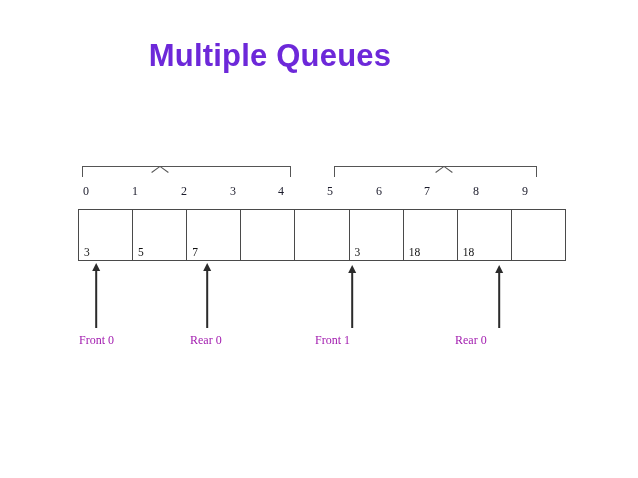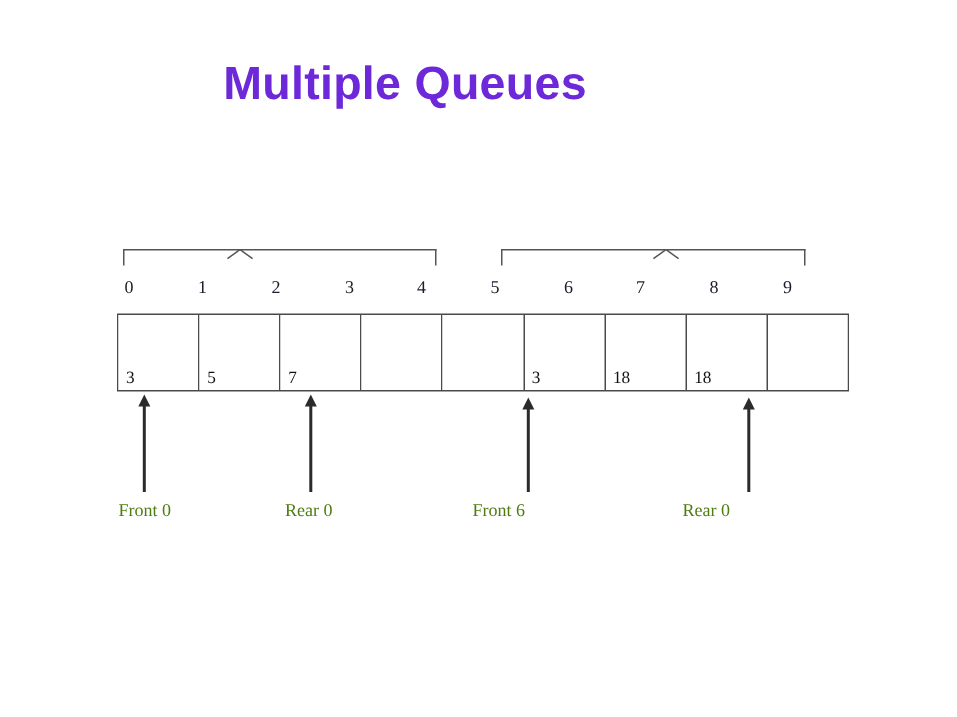--- a/index.html
+++ b/index.html
@@ -143,21 +143,21 @@
     height: 0;
     transform: translateX(-50%);
     border-left: 4.5px solid transparent;
     border-right: 4.5px solid transparent;
     border-bottom: 8px solid #2b2b2b;
   }
   .pointer-label {
     position: absolute;
     font-family: "Liberation Serif", serif;
     font-size: 12px;
-    color: #4d7c0f;
+    color: #a21caf;
     white-space: nowrap;
   }
 </style>
 </head>
 <body>
 
 <div id="screen">
 
   <div id="title">Multiple Queues</div>
 
@@ -224,20 +224,20 @@
         <div class="head"></div>
       </div>
       <div class="pointer-label" style="left: 79px; top: 333px;">Front 0</div>
       <div class="pointer-arrow" style="left: 207px; top: 270px; height: 58px;">
         <div class="head"></div>
       </div>
       <div class="pointer-label" style="left: 190px; top: 333px;">Rear 0</div>
       <div class="pointer-arrow" style="left: 352px; top: 272px; height: 56px;">
         <div class="head"></div>
       </div>
-      <div class="pointer-label" style="left: 315px; top: 333px;">Front 6</div>
+      <div class="pointer-label" style="left: 315px; top: 333px;">Front 1</div>
       <div class="pointer-arrow" style="left: 499px; top: 272px; height: 56px;">
         <div class="head"></div>
       </div>
       <div class="pointer-label" style="left: 455px; top: 333px;">Rear 0</div>
     </div>
 
 </div>
 
 </body></html>

